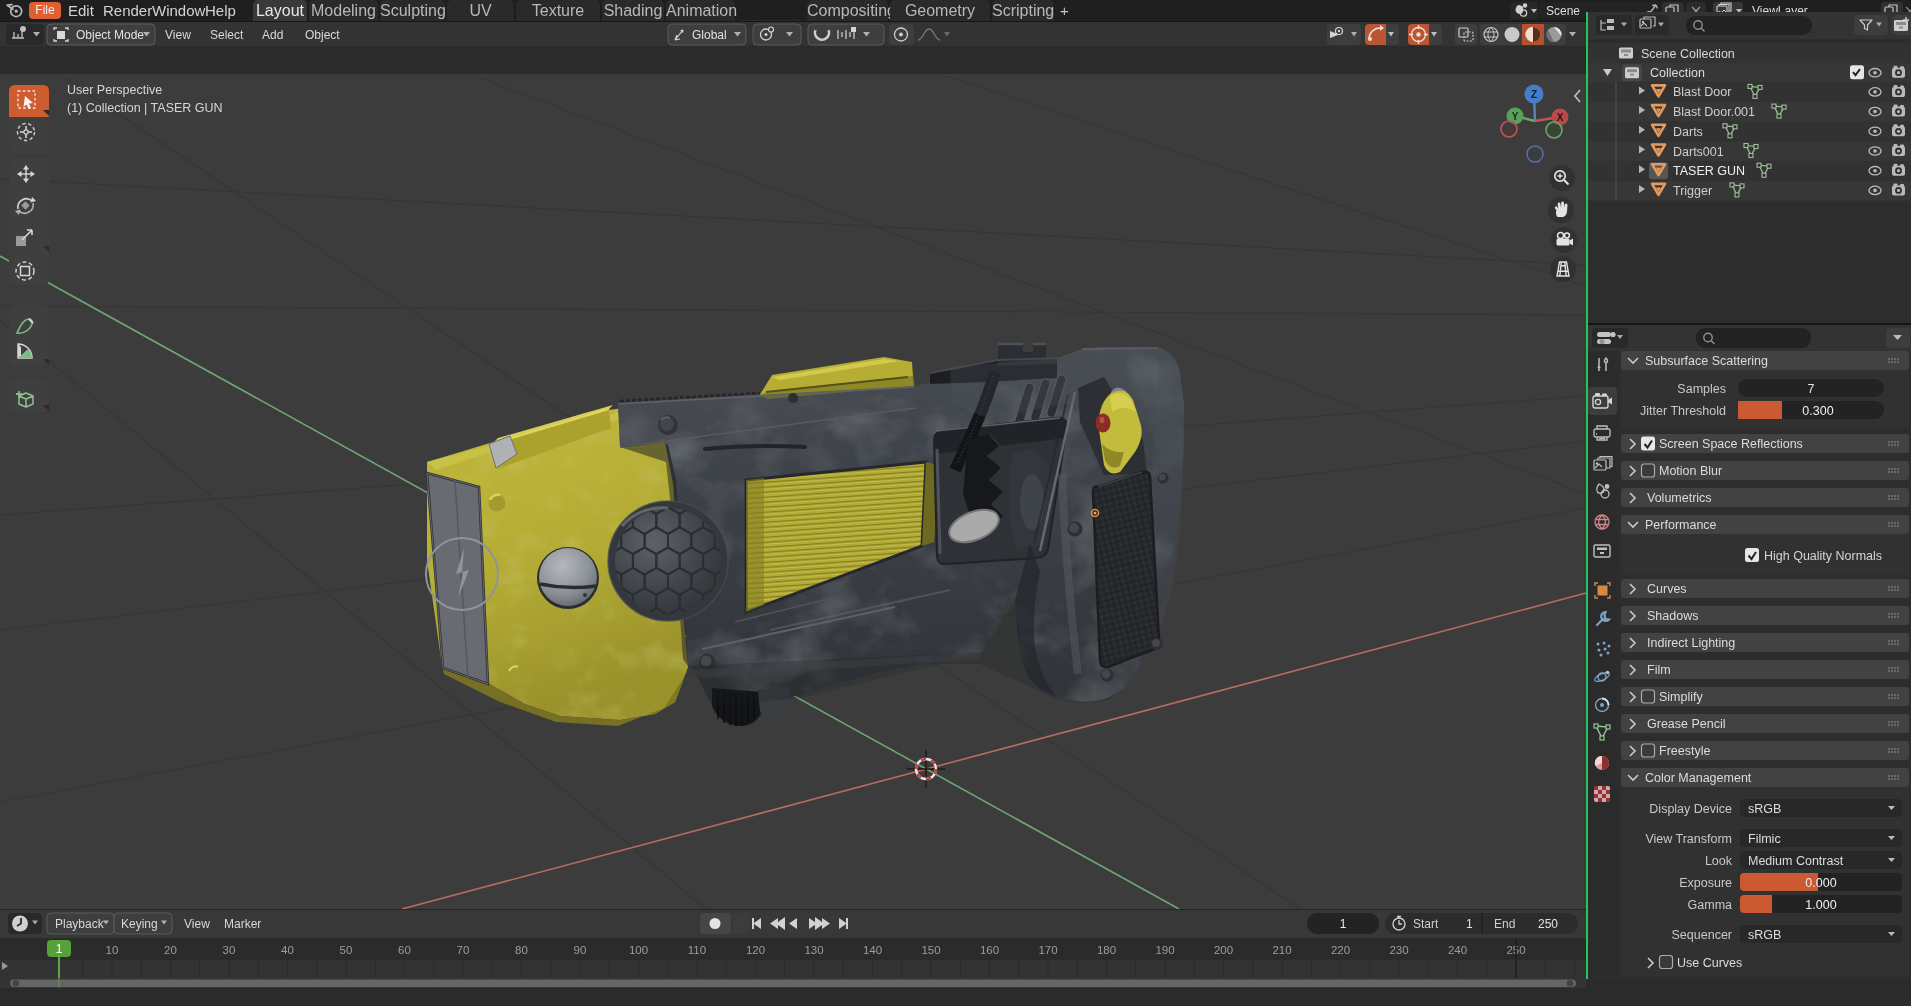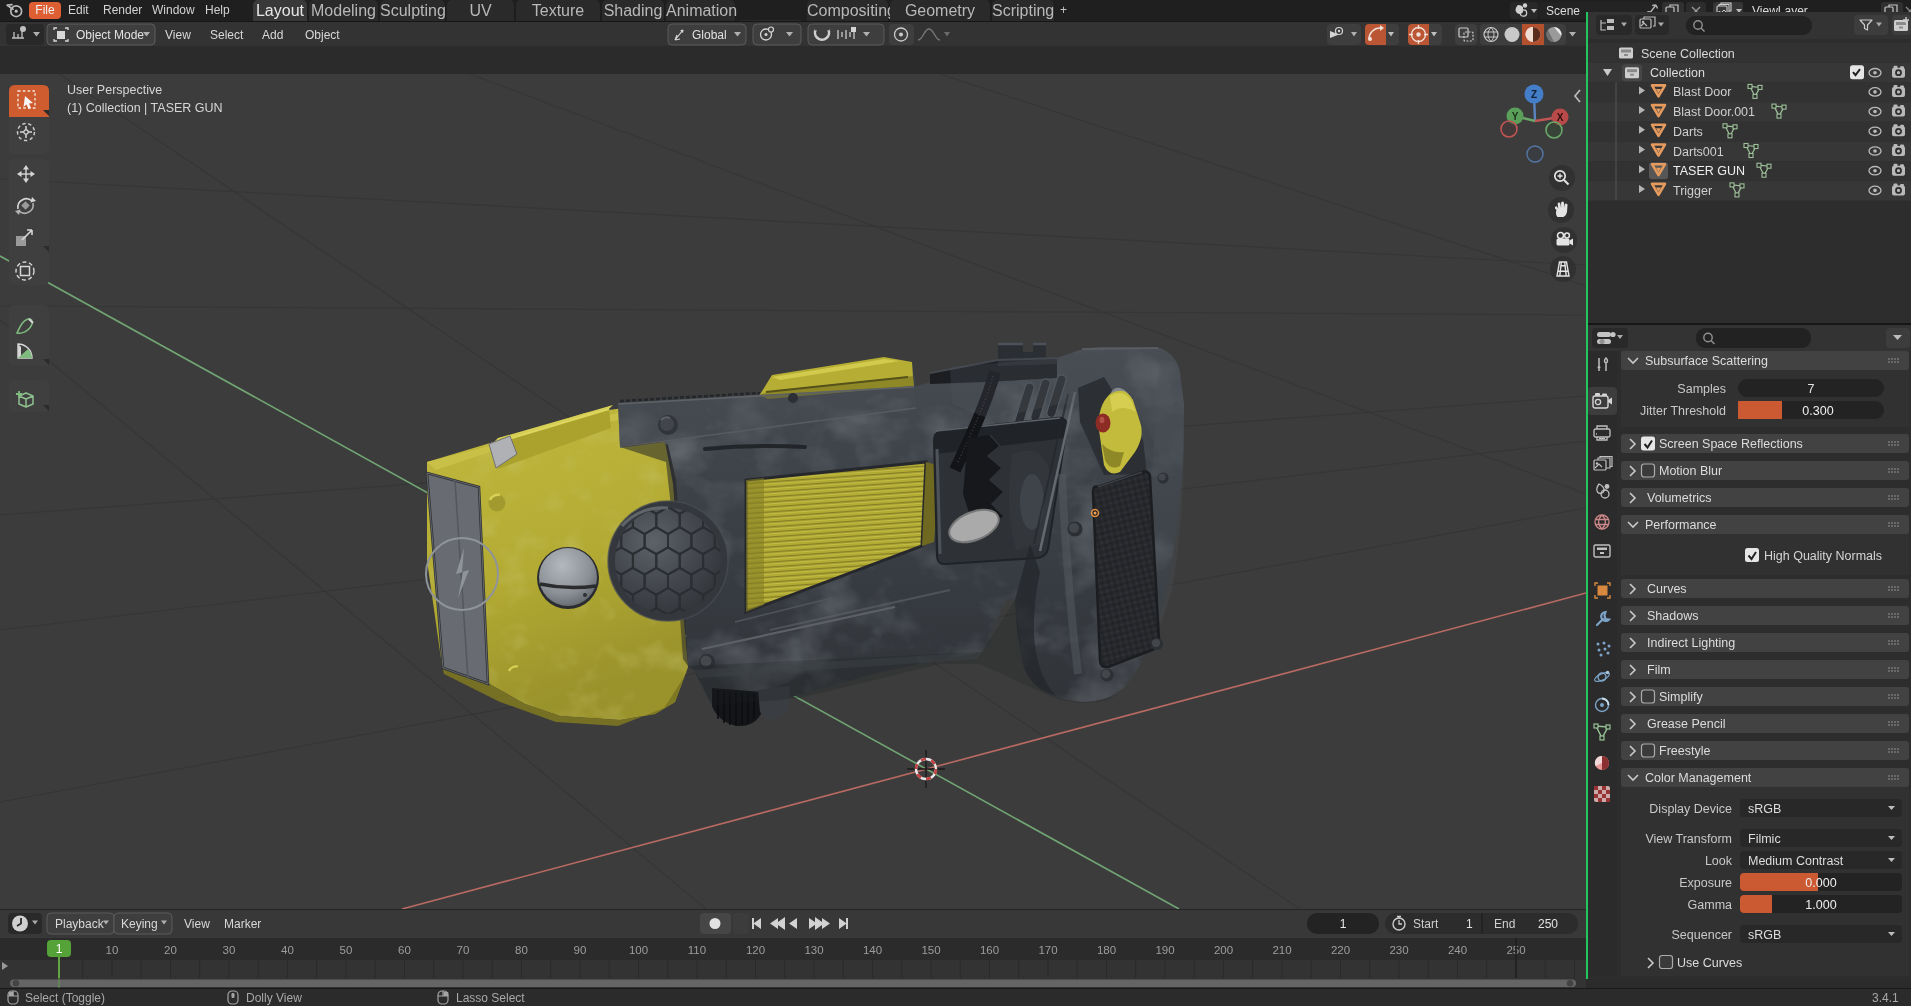--- a/index.html
+++ b/index.html
@@ -2,21 +2,21 @@
 <html><head>
 <meta charset="utf-8">
 <style>
 * { margin:0; padding:0; box-sizing:border-box; }
 html,body { width:1911px; height:1006px; overflow:hidden; background:#2b2b2b;
   font-family:"Liberation Sans", sans-serif; }
 #app { position:relative; width:1911px; height:1006px; }
 .abs { position:absolute; }
 
 #topbar { left:0; top:0; width:1911px; height:21px; background:#1f1f1f;padding-left:41px; }
-#topbar .menu { position:absolute; top:0; height:21px; line-height:21px; color:#d3d3d3; font-size:12px; }
+#topbar .menu { position:absolute; top:0; height:21px; line-height:21px; color:#d3d3d3; font-size:15px; }
 .tab { position:absolute; top:0; height:21px; line-height:22px; font-size:16px; color:#b8b8b8;
   background:#2a2a2a; text-align:center; border-radius:5px 5px 0 0; border-right:1px solid #1c1c1c; }
 .tab.active { background:#393939; color:#e6e6e6; }
 
 #row2 { left:0; top:21px; width:1911px; height:25px; background:#333333; border-top:1px solid #161616;padding-left:24px;}
 #row3 { left:0; top:46px; width:1586px; height:28px; background:#3b3b3b; border-top:1px solid #2a2a2a; }
 
 #viewport { left:0; top:74px; width:1586px; height:835px; background:#3c3c3c; overflow:hidden; }
 
 #timeline { left:0; top:909px; width:1586px; height:79px; background:#383838; }
@@ -1080,33 +1080,13 @@
             <text x="160" y="613.5" fill="#dddddd">sRGB</text>
             <use href="#ddcaret" x="300" y="607"></use>
             <use href="#chevR" x="60" y="633"></use>
               <use href="#cboff" x="71" y="630"></use>
             <text x="89" y="642" fill="#dcdcdc">Use Curves</text>
           </g>
         </g>
       </svg>
     </div>
   </div>
-  <div id="status" class="abs">
-    <svg class="abs" style="left:0;top:0" width="1911" height="18" viewBox="0 0 1911 18">
-      <g fill="none" stroke="#a5a5a5" stroke-width="1.2">
-        <rect x="8" y="2" width="10" height="13" rx="4"></rect>
-        <path d="M13 2 v5 M8 7 h10"></path>
-        <rect x="9" y="3" width="4.5" height="4" fill="#a5a5a5" stroke="none"></rect>
-        <rect x="228" y="2" width="10" height="13" rx="4"></rect>
-        <rect x="231.5" y="4" width="3" height="5" rx="1.2" fill="#a5a5a5" stroke="none"></rect>
-        <rect x="438" y="2" width="10" height="13" rx="4"></rect>
-        <path d="M443 2 v5 M438 7 h10"></path>
-        <rect x="443.7" y="3" width="4.5" height="4" fill="#a5a5a5" stroke="none"></rect>
-      </g>
-      <g font-size="12" font-family="Liberation Sans" fill="#a8a8a8">
-        <text x="25" y="13">Select (Toggle)</text>
-        <text x="246" y="13">Dolly View</text>
-        <text x="456" y="13">Lasso Select</text>
-        <text x="1872" y="13">3.4.1</text>
-      </g>
-    </svg>
-  </div>
 </div>
 
 </body></html>

